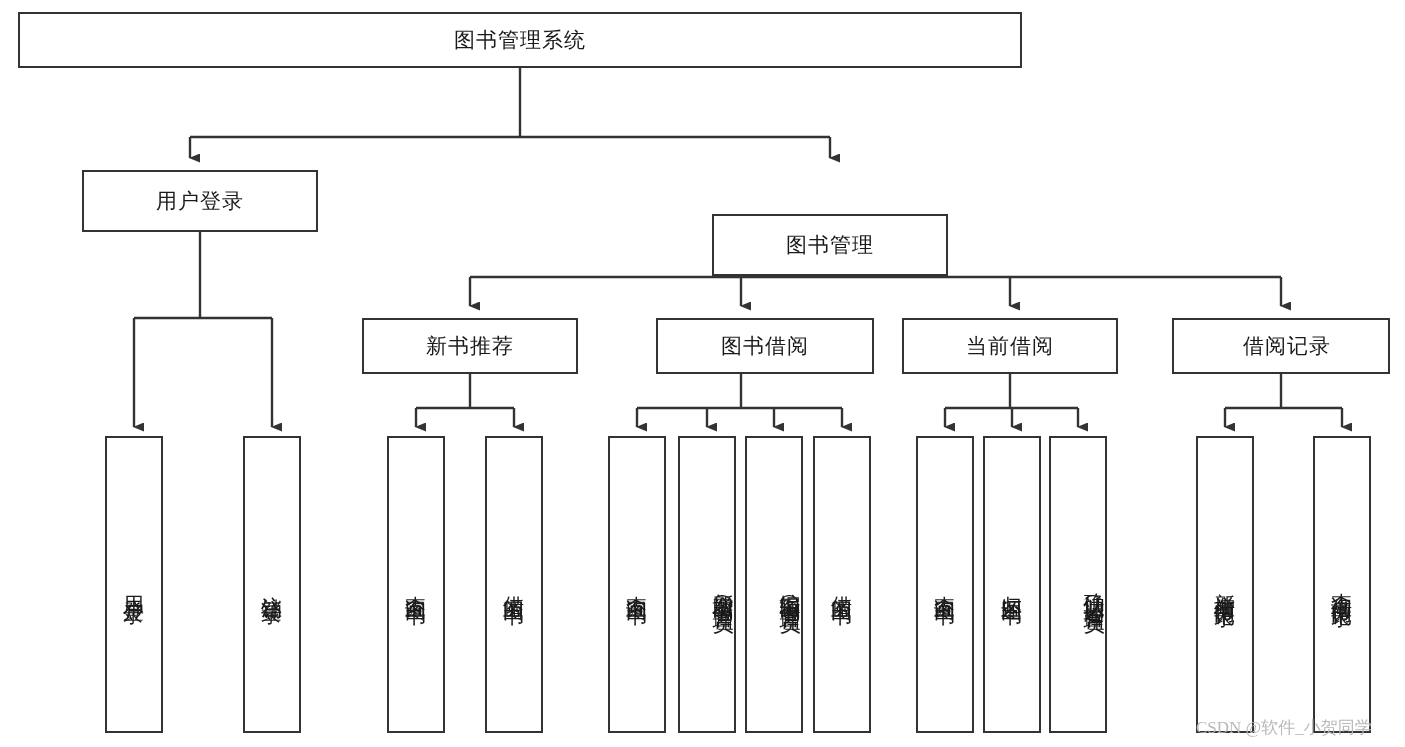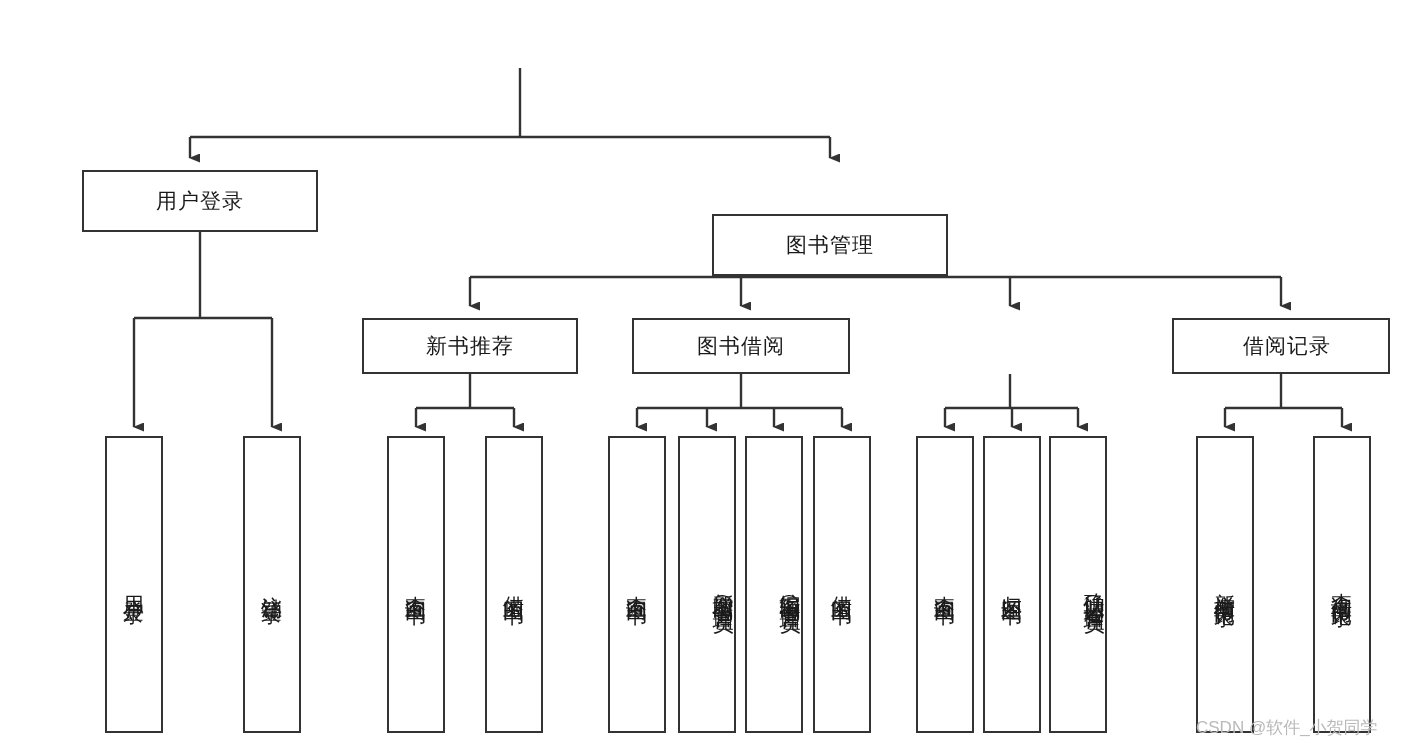--- a/index.html
+++ b/index.html
@@ -56,20 +56,21 @@
     height: 747px;
     pointer-events: none;
   }
   .watermark {
     position: absolute;
     left: 1196px;
     top: 716px;
     font-size: 17px;
     color: #b9b9b9;
     white-space: nowrap;
+    font-family: Liberation Serif, serif;
   }
 </style>
 </head>
 <body>
 
 <div id="canvas">
 
   <svg class="links" viewBox="0 0 1405 747">
     <defs>
       <marker id="arrow" markerWidth="10" markerHeight="11" refX="4.5" refY="10" orient="auto" markerUnits="userSpaceOnUse">
@@ -113,33 +114,39 @@
       <path d="M1012,408 L1012,427" marker-end="url(#arrow)"></path>
       <path d="M1078,408 L1078,427" marker-end="url(#arrow)"></path>
 
       <path d="M1281,374 L1281,408"></path>
       <path d="M1225,408 L1342,408"></path>
       <path d="M1225,408 L1225,427" marker-end="url(#arrow)"></path>
       <path d="M1342,408 L1342,427" marker-end="url(#arrow)"></path>
     </g>
   </svg>
 
+  <div class="node horiz" style="left:18px; top:12px; width:1004px; height:56px;">
+    <span>图书管理系统</span>
+  </div>
 
   <div class="node horiz" style="left:82px; top:170px; width:236px; height:62px;">
     <span>用户登录</span>
   </div>
   <div class="node horiz" style="left:712px; top:170px; width:236px; height:62px;margin-top:44px;">
     <span>图书管理</span>
   </div>
 
   <div class="node horiz" style="left:362px; top:318px; width:216px; height:56px;font-family:Liberation Mono, monospace;">
     <span>新书推荐</span>
   </div>
-  <div class="node horiz" style="left:632px; top:318px; width:218px; height:56px;">
+  <div class="node horiz" style="left:656px; top:318px; width:218px; height:56px;">
     <span>图书借阅</span>
+  </div>
+  <div class="node horiz" style="left:902px; top:318px; width:216px; height:56px;">
+    <span>当前借阅</span>
   </div>
   <div class="node horiz" style="left:1172px; top:318px; width:218px; height:56px;padding-left:12px;">
     <span>借阅记录</span>
   </div>
 
   <div class="node vert mid" style="left:105px; top:436px; width:58px; height:297px;">
     <span>用户登录</span>
   </div>
   <div class="node vert mid" style="left:243px; top:436px; width:58px; height:297px;">
     <span>注销登录</span>

